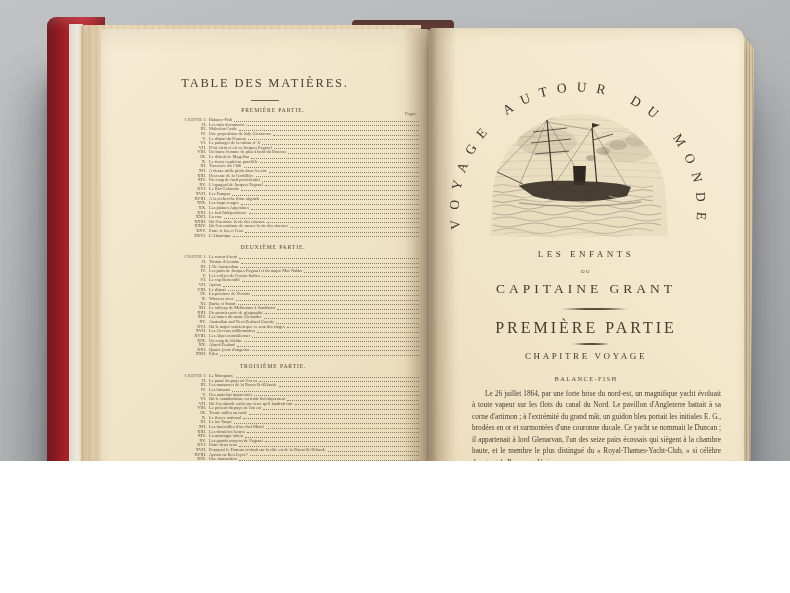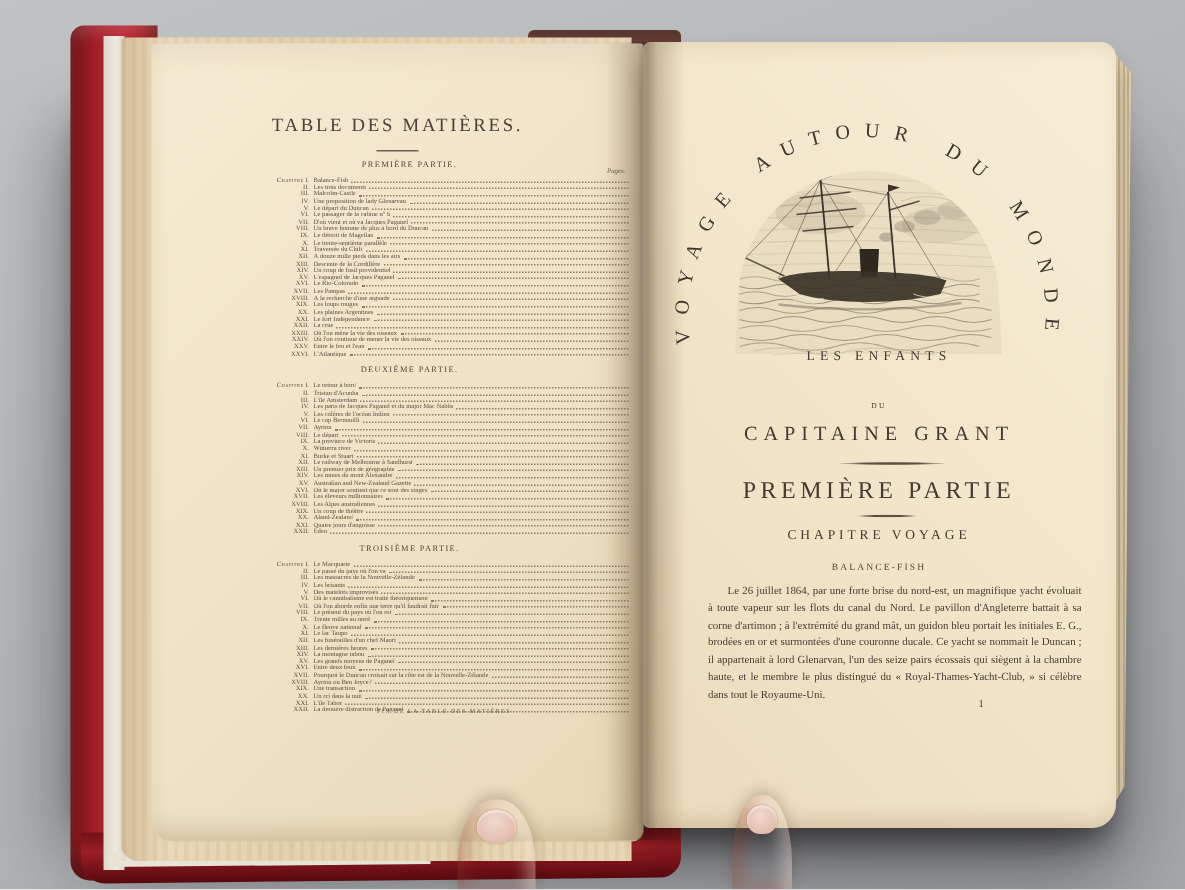--- a/index.html
+++ b/index.html
@@ -1,16 +1,16 @@
 <!DOCTYPE html>
 <html><head>
 <meta charset="utf-8">
 <style>
   html,body{margin:0;padding:0;}
-  .scene{position:relative;width:790px;height:593px;overflow:hidden;
+  .scene{position:relative;width:790px;height:461px;overflow:hidden;
     background:linear-gradient(160deg,#c0c2c4 0%,#b3b5b7 45%,#a6a8ab 100%);
     font-family:"Liberation Serif","DejaVu Serif",serif;}
   .scene *{position:absolute;box-sizing:border-box;}
 
   
   .book-shadow{left:50px;top:60px;width:690px;height:490px;border-radius:24px;
     box-shadow:14px 34px 55px rgba(20,20,25,.38),-14px 18px 40px rgba(20,20,25,.22),0 6px 14px rgba(0,0,0,.25);}
   .spine-top{left:352px;top:20px;width:102px;height:12px;border-radius:4px;
     background:linear-gradient(180deg,#55362f,#6e4038);}
   .cover-left{left:47px;top:17px;width:58px;height:570px;
@@ -59,21 +59,21 @@
   .toc-footer{left:0;top:442px;width:100%;text-align:center;padding-left:62px;
     font-size:4px;letter-spacing:1px;font-variant:small-caps;color:#6a5c4c;}
 
   
   .rp-content{left:429px;top:28px;width:315px;height:524px;color:#453b30;}
   .arc-svg{left:10px;top:30px;}
   .arc-svg text{font-family:"Liberation Serif","DejaVu Serif",serif;font-size:13.5px;
     letter-spacing:9.5px;word-spacing:4px;fill:#41372c;}
   .engraving{left:60px;top:78px;}
   .rp-line{left:12px;width:290px;text-align:center;}
-  .t-enfants{top:204px;font-size:9px;letter-spacing:3.5px;}
+  .t-enfants{top:221px;font-size:9px;letter-spacing:3.5px;}
   .t-du{top:241px;font-size:5px;letter-spacing:1.5px;}
   .t-grant{top:253px;font-size:13.5px;letter-spacing:4px;}
   .swell-rule{left:50%;height:2.4px;transform:translateX(-39%);border-radius:50%;
     background:radial-gradient(ellipse at center,#5c4e40 0%,#5c4e40 38%,rgba(92,78,64,0) 78%);}
   .rule1{top:280px;width:70px;}
   .rule2{top:315px;width:40px;}
   .t-partie{top:291px;font-size:16px;letter-spacing:3px;}
   .t-chapitre{top:323px;font-size:9px;letter-spacing:2.6px;}
   .t-balance{top:347px;font-size:6.4px;letter-spacing:1.4px;color:#544739;}
   .rp-paragraph{left:43px;top:361px;width:249px;font-size:7.25px;line-height:11.45px;

